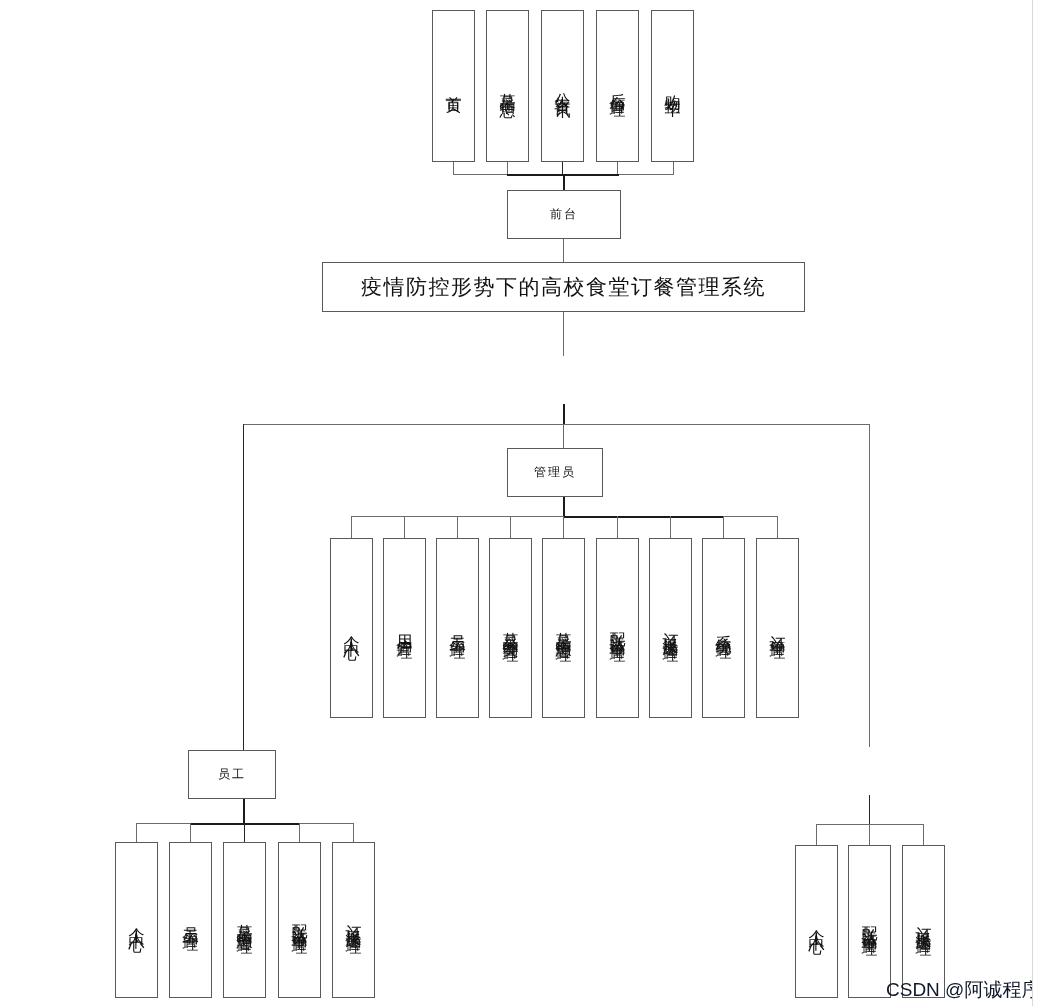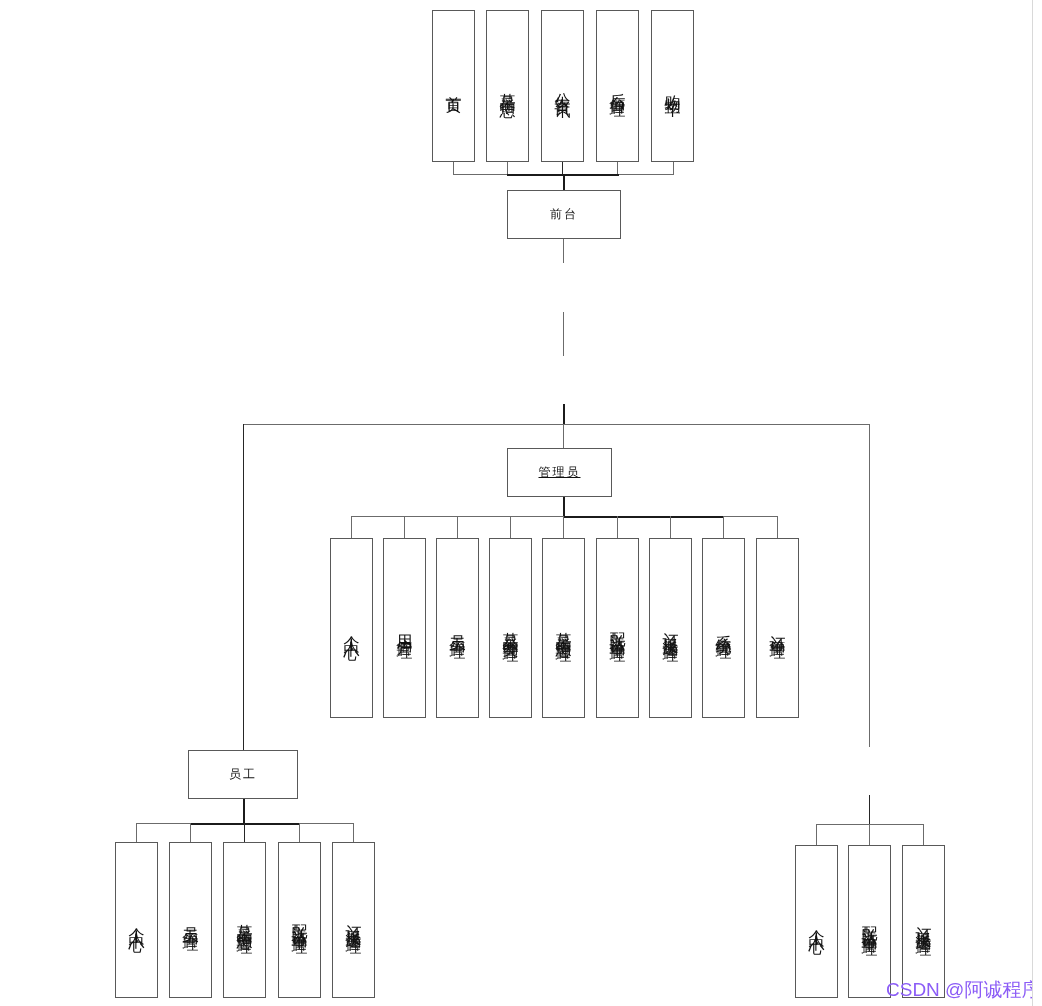--- a/index.html
+++ b/index.html
@@ -67,21 +67,21 @@
   .vline{ width:1px; }
   .hline{ height:1px; }
   .vline.thick{ width:2px; background:#1b1b1b; }
   .hline.thick{ height:2px; background:#1b1b1b; }
 
   
   .watermark{
     position:absolute;
     font-family:"Liberation Sans","DejaVu Sans",sans-serif;
     font-size:19px;
-    color:#8b5cf6;
+    color:#0f172a;
     white-space:nowrap;
     user-select:none;
   }
 </style>
 </head>
 <body>
 
 <div id="canvas">
 
   <div class="node" style="left:432px;top:10px;width:43px;height:152px;">
@@ -110,35 +110,38 @@
   <div class="line hline thick" style="left:507px;top:174px;width:112px;"></div>
 
   <div class="line vline thick" style="left:563px;top:174px;height:17px;"></div>
 
   <div class="node mid" style="left:507px;top:190px;width:114px;height:49px;">
     <span class="lbl-h">前台</span>
   </div>
 
   <div class="line vline" style="left:563px;top:239px;height:24px;"></div>
 
+  <div class="node title" style="left:322px;top:262px;width:483px;height:50px;">
+    <span class="lbl-h">疫情防控形势下的高校食堂订餐管理系统</span>
+  </div>
 
   <div class="line vline" style="left:563px;top:312px;height:44px;"></div>
 
 
   <div class="line vline thick" style="left:563px;top:404px;height:21px;"></div>
 
   <div class="line hline" style="left:243px;top:424px;width:627px;"></div>
 
   <div class="line vline dark" style="left:243px;top:424px;height:326px;"></div>
 
   <div class="line vline" style="left:869px;top:424px;height:323px;"></div>
 
   <div class="line vline" style="left:563px;top:424px;height:24px;"></div>
 
-  <div class="node mid" style="left:507px;top:448px;width:105px;height:49px;text-decoration:underline;">
+  <div class="node mid" style="left:507px;top:448px;width:96px;height:49px;">
     <span class="lbl-h">管理员</span>
   </div>
 
   <div class="line vline thick" style="left:563px;top:497px;height:20px;"></div>
   <div class="line hline" style="left:351px;top:516px;width:427px;"></div>
   <div class="line hline thick" style="left:563px;top:516px;width:160px;"></div>
 
   <div class="line vline" style="left:351px;top:516px;height:22px;"></div>
   <div class="line vline" style="left:404px;top:516px;height:22px;"></div>
   <div class="line vline" style="left:457px;top:516px;height:22px;"></div>
@@ -170,21 +173,21 @@
   <div class="node" style="left:649px;top:538px;width:43px;height:180px;">
     <span class="lbl-v">订单派送管理</span>
   </div>
   <div class="node" style="left:702px;top:538px;width:43px;height:180px;">
     <span class="lbl-v">系统管理</span>
   </div>
   <div class="node" style="left:756px;top:538px;width:43px;height:180px;">
     <span class="lbl-v">订单管理</span>
   </div>
 
-  <div class="node mid" style="left:188px;top:750px;width:110px;height:49px;">
+  <div class="node mid" style="left:188px;top:750px;width:88px;height:49px;">
     <span class="lbl-h">员工</span>
   </div>
 
   <div class="line vline thick" style="left:243px;top:799px;height:25px;"></div>
   <div class="line hline" style="left:136px;top:823px;width:218px;"></div>
   <div class="line hline thick" style="left:190px;top:823px;width:110px;"></div>
 
   <div class="line vline" style="left:136px;top:823px;height:19px;"></div>
   <div class="line vline" style="left:190px;top:823px;height:19px;"></div>
   <div class="line vline dark" style="left:244px;top:823px;height:19px;"></div>

